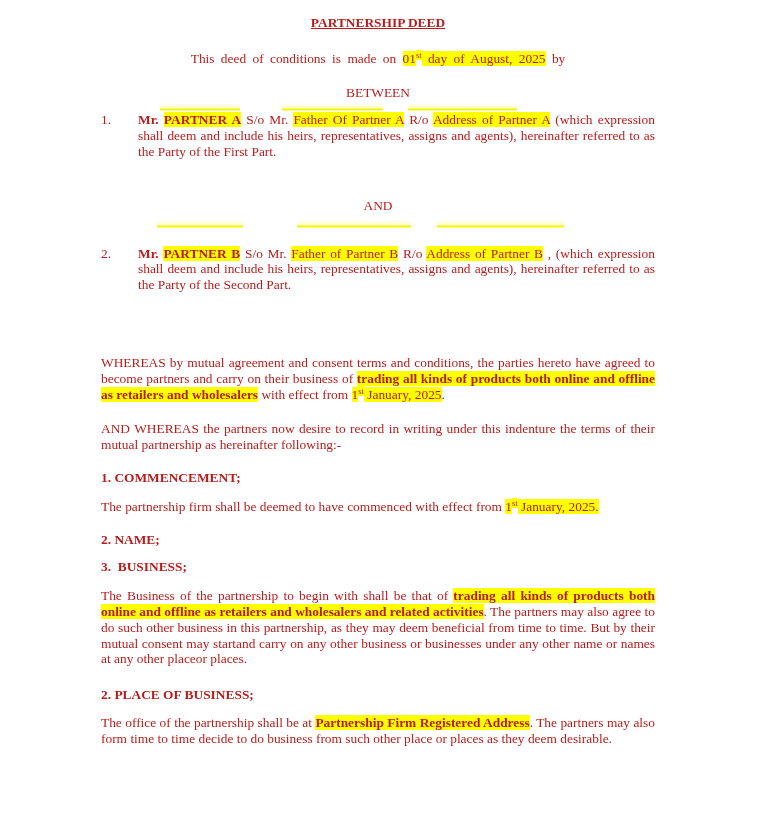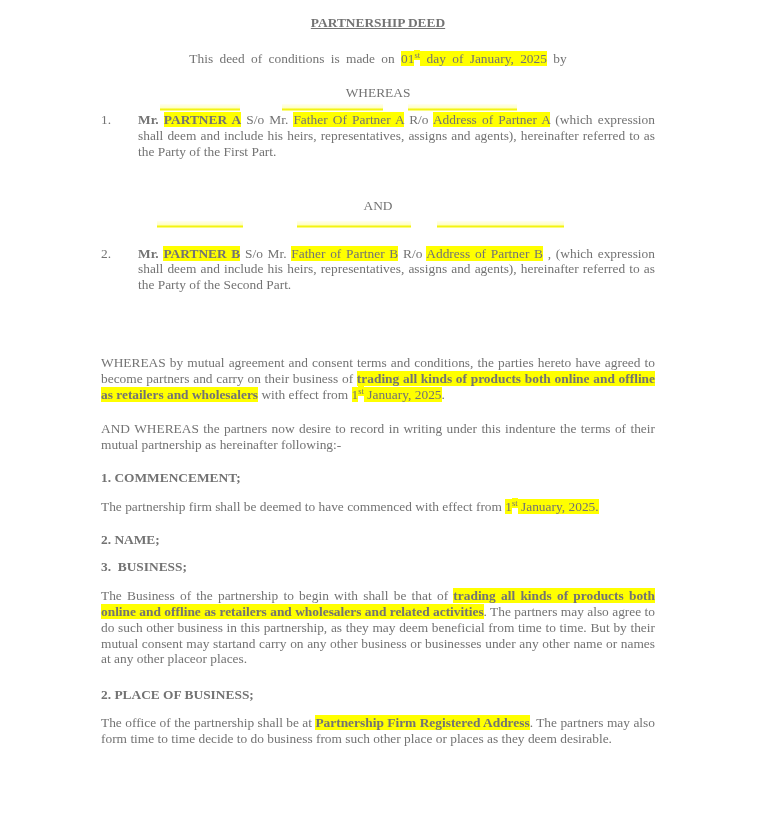--- a/index.html
+++ b/index.html
@@ -8,21 +8,21 @@
     background: #ffffff;
     overflow: hidden;
   }
   .page {
     position: relative;
     width: 768px;
     height: 830px;
     box-sizing: border-box;
     padding: 15px 113px 0 101px;
     background: #ffffff;
-    color: #737373;
+    color: #b91c1c;
     font-family: "Liberation Serif", serif;
     font-size: 13.4px;
     line-height: 15.8px;
   }
   p { margin: 0; text-align: justify; }
   .center { text-align: center; }
   .title {
     font-weight: 700;
     text-align: center;
     margin: 0 0 20px 0;
@@ -69,23 +69,23 @@
   <div class="artifact" style="top:104px;left:160px;width:80px"></div>
   <div class="artifact" style="top:104px;left:282px;width:101px"></div>
   <div class="artifact" style="top:104px;left:408px;width:109px"></div>
 
   <div class="artifact" style="top:221px;left:157px;width:86px"></div>
   <div class="artifact" style="top:221px;left:297px;width:114px"></div>
   <div class="artifact" style="top:221px;left:437px;width:127px"></div>
 
   <div class="title"><span class="u">PARTNERSHIP DEED</span></div>
 
-  <p class="intro mb18"><span>This deed of conditions is made on </span><span class="hl">01</span><sup class="hl">st</sup><span class="hl"> day of January, 2025</span><span> by</span></p>
+  <p class="intro mb18"><span>This deed of conditions is made on </span><span class="hl">01</span><sup class="hl">st</sup><span class="hl"> day of August, 2025</span><span> by</span></p>
 
-  <p class="center mb12">WHEREAS</p>
+  <p class="center mb12">BETWEEN</p>
 
   <div class="party mb38">
     <span class="num">1.</span>
     <p><span class="b">Mr. </span><span class="b hl">PARTNER A</span><span> S/o Mr. </span><span class="hl">Father Of Partner A</span><span> R/o </span><span class="hl">Address of Partner A</span><span> (which expression shall deem and include his heirs, representatives, assigns and agents), hereinafter referred to as the Party of the First Part.</span></p>
   </div>
 
   <p class="center mb24">AND</p>
 
   <div class="party mb62">
     <span class="num">2.</span>

